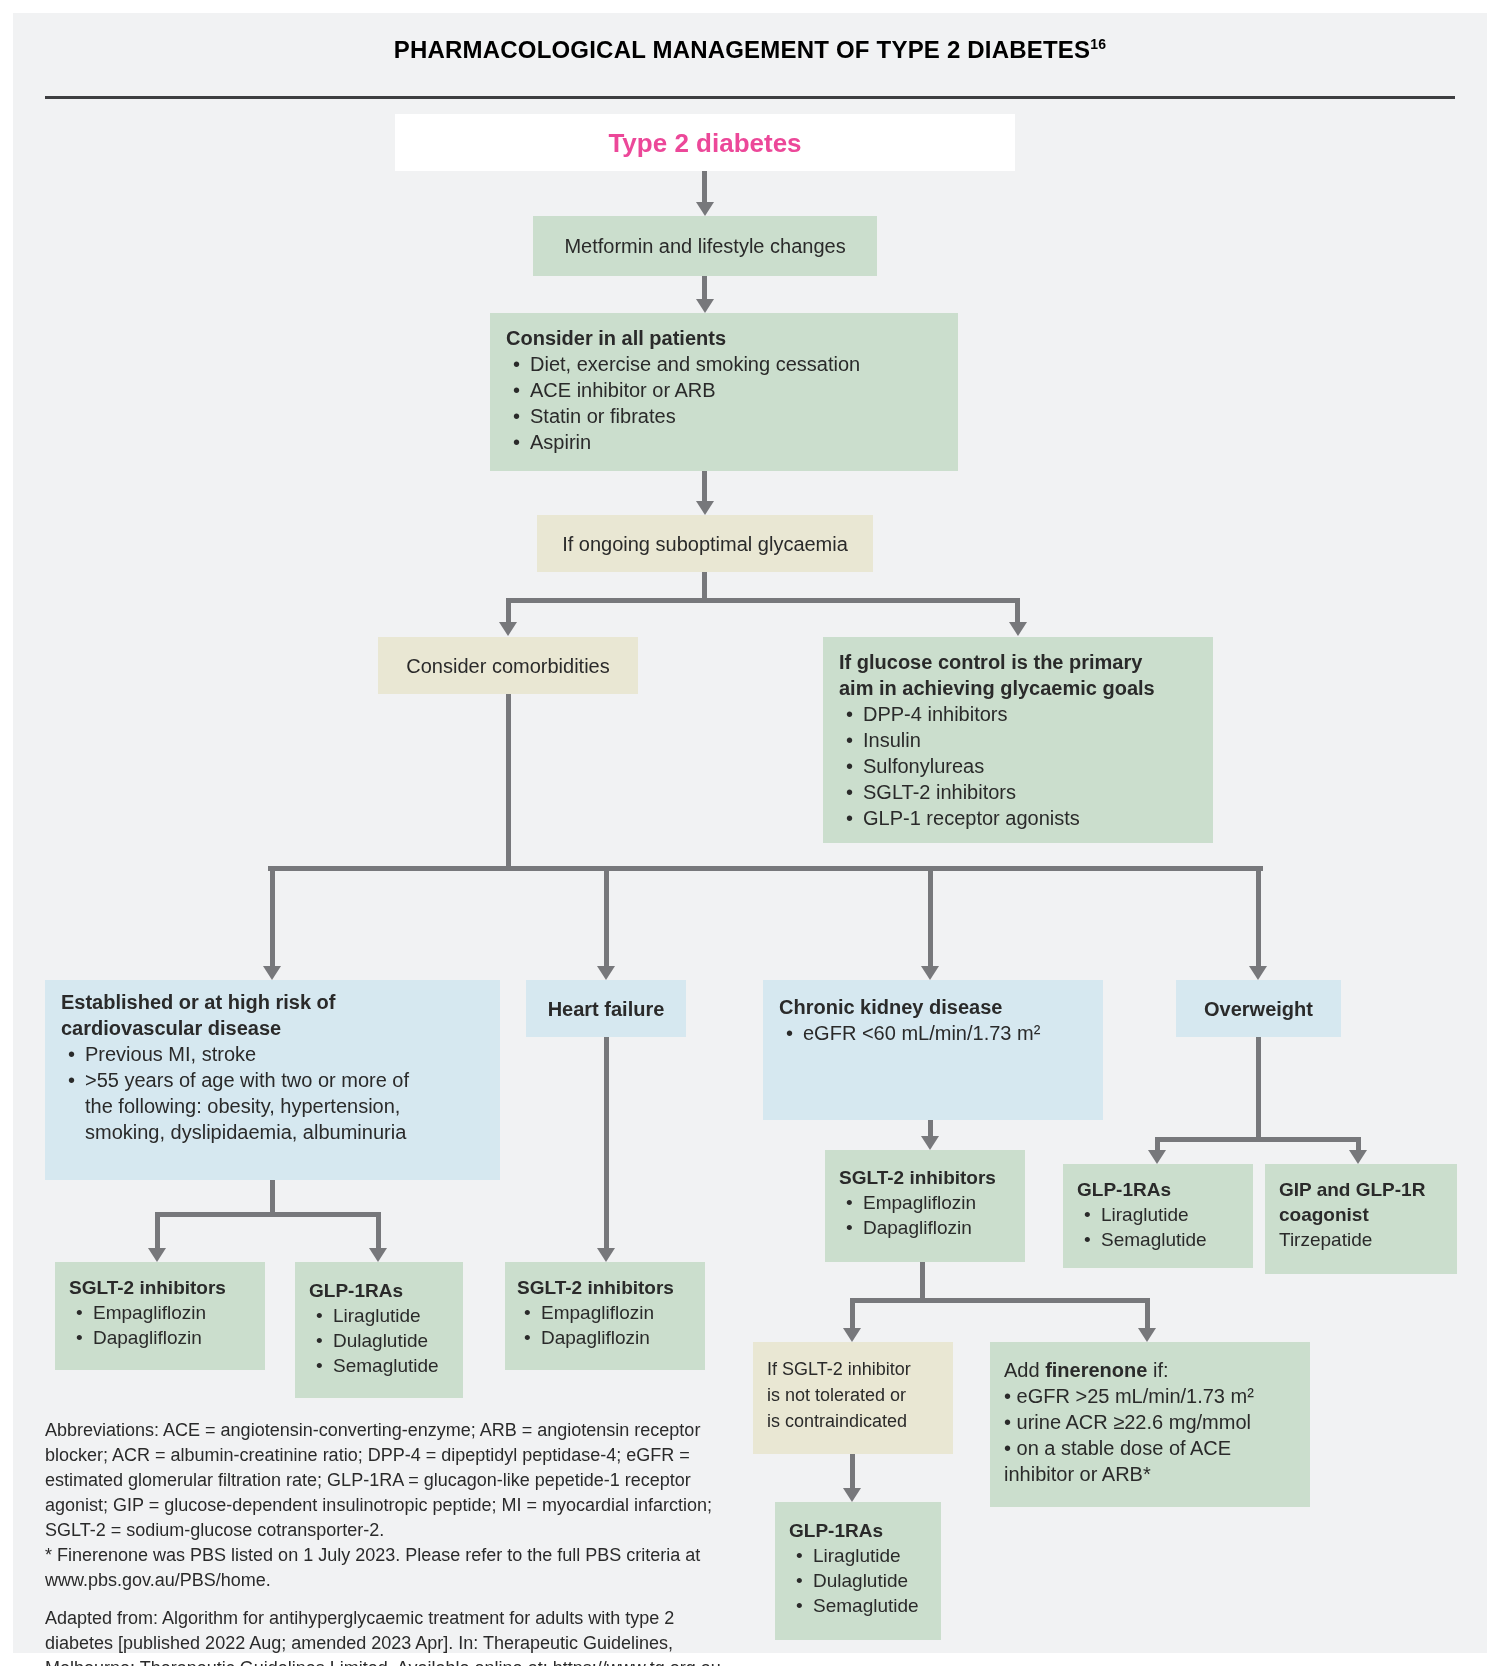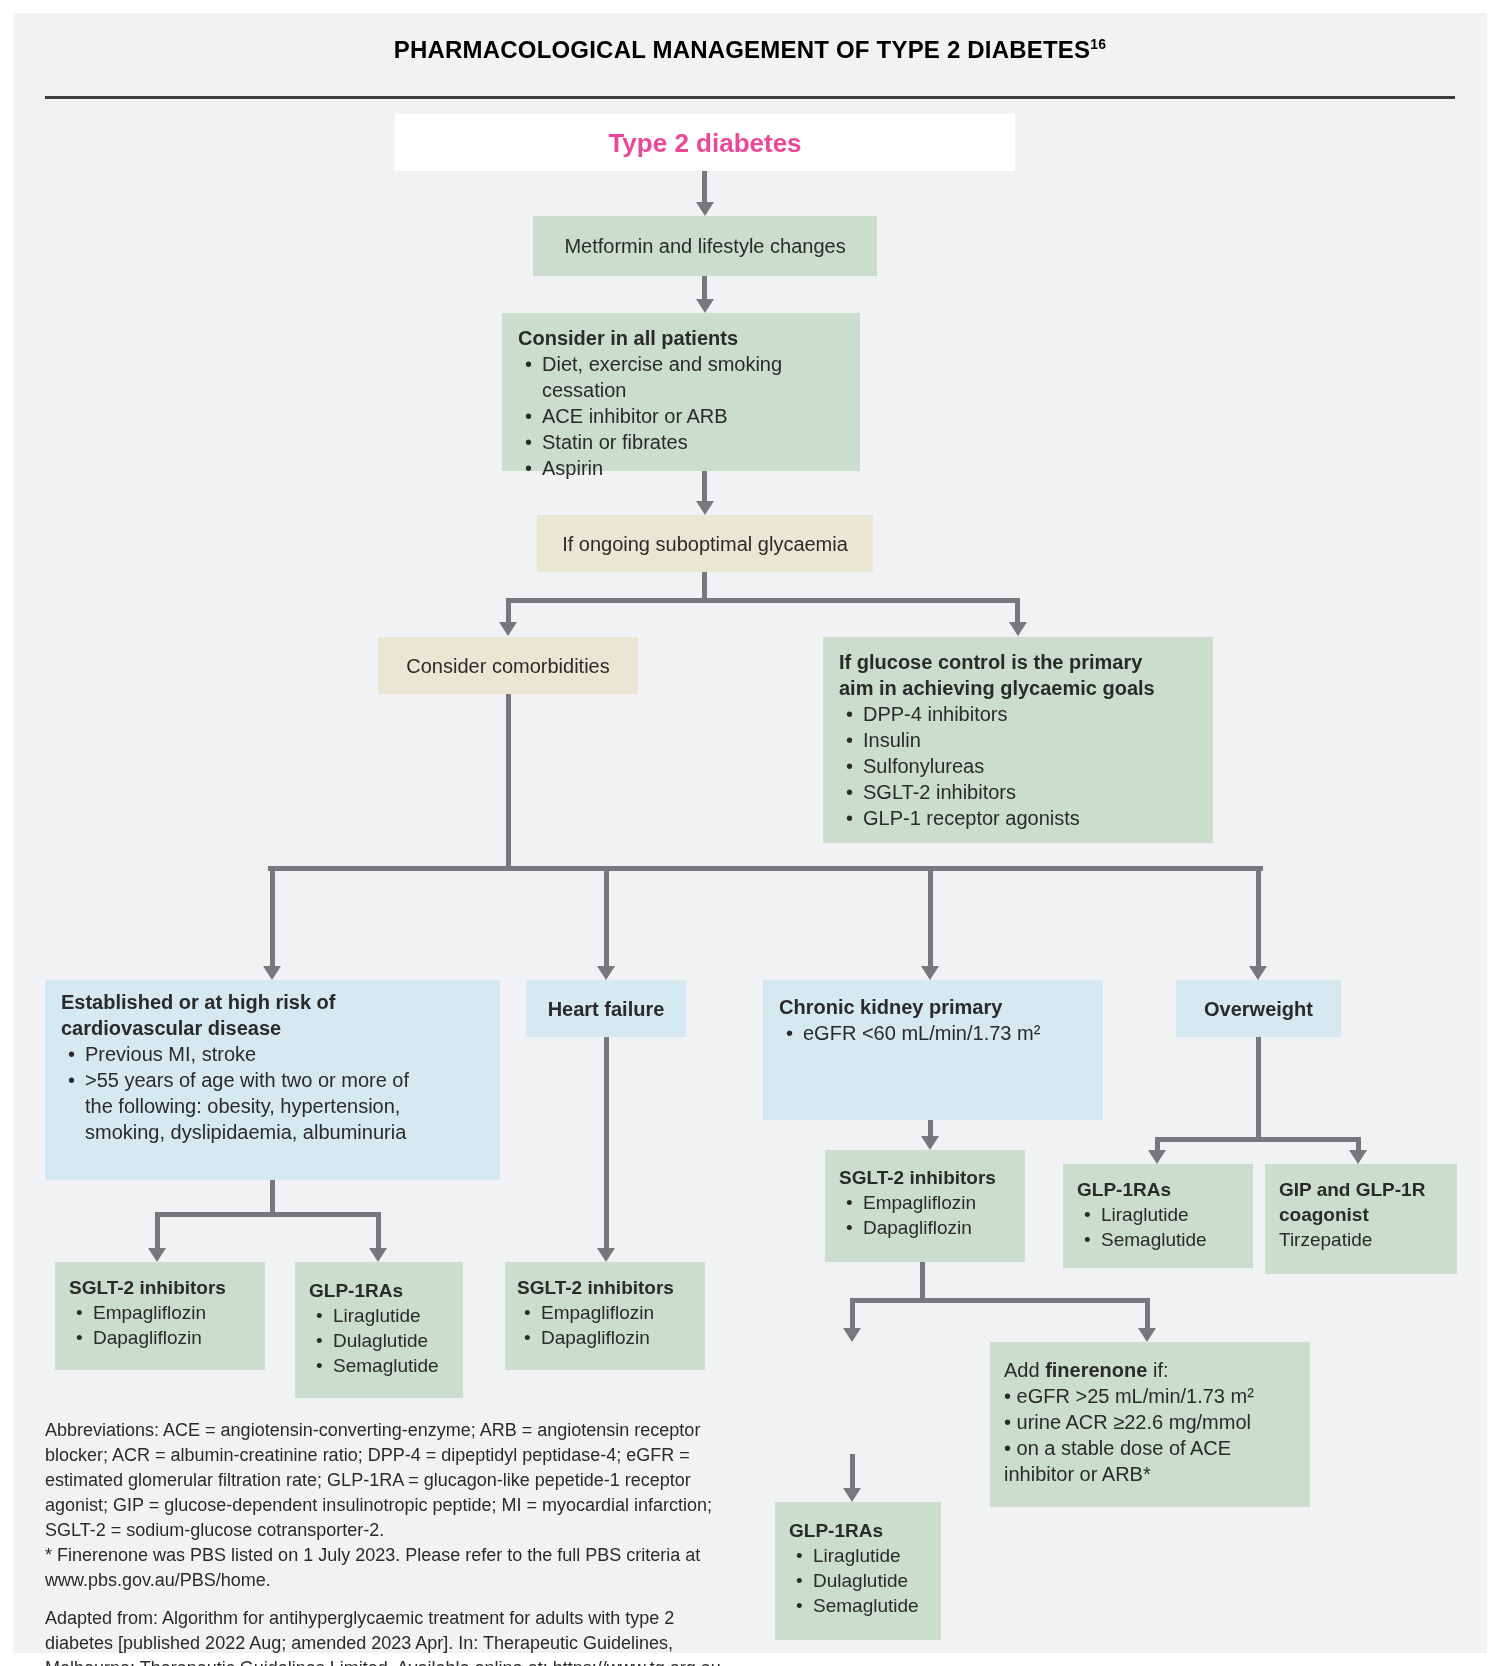--- a/index.html
+++ b/index.html
@@ -57,21 +57,21 @@
   <div class="vl" style="left:702px;top:171px;height:31px;"></div>
   <div class="ah" style="left:696px;top:202px;"></div>
 
   <div class="box green cbox" style="left:533px;top:216px;width:344px;height:60px;">
     <span>Metformin and lifestyle changes</span>
   </div>
 
   <div class="vl" style="left:702px;top:276px;height:24px;"></div>
   <div class="ah" style="left:696px;top:299px;"></div>
 
-  <div class="box green pad" style="left:490px;top:313px;width:358px;height:158px;margin-left:12px;">
+  <div class="box green pad" style="left:490px;top:313px;width:468px;height:158px;">
     <div class="ttl">Consider in all patients</div>
     <ul class="blist">
         <li>Diet, exercise and smoking cessation</li>
         <li>ACE inhibitor or ARB</li>
         <li>Statin or fibrates</li>
         <li>Aspirin</li>
       </ul>
   </div>
 
   <div class="vl" style="left:702px;top:471px;height:31px;"></div>
@@ -124,21 +124,21 @@
 the following: obesity, hypertension,
 smoking, dyslipidaemia, albuminuria</li>
       </ul>
   </div>
 
   <div class="box blue cbox bold" style="left:526px;top:980px;width:160px;height:57px;">
     <span>Heart failure</span>
   </div>
 
   <div class="box blue pad" style="left:763px;top:980px;width:340px;height:140px;padding:14px 16px;">
-    <div class="ttl">Chronic kidney primary</div>
+    <div class="ttl">Chronic kidney disease</div>
     <ul class="blist">
         <li>eGFR &lt;60 mL/min/1.73 m²</li>
       </ul>
   </div>
 
   <div class="box blue cbox bold" style="left:1176px;top:980px;width:165px;height:57px;">
     <span>Overweight</span>
   </div>
 
   <div class="vl" style="left:270px;top:1180px;height:34px;"></div>
@@ -187,20 +187,25 @@
       </ul>
   </div>
 
   <div class="vl" style="left:920px;top:1262px;height:38px;"></div>
   <div class="hl" style="left:850px;top:1298px;width:300px;"></div>
   <div class="vl" style="left:850px;top:1298px;height:31px;"></div>
   <div class="ah" style="left:843px;top:1328px;"></div>
   <div class="vl" style="left:1145px;top:1298px;height:31px;"></div>
   <div class="ah" style="left:1138px;top:1328px;"></div>
 
+  <div class="box cream pad xs" style="left:753px;top:1342px;width:200px;height:112px;padding:14px 14px;">
+    <div class="sub">If SGLT-2 inhibitor
+is not tolerated or
+is contraindicated</div>
+  </div>
 
   <div class="box green pad nohang" style="left:990px;top:1342px;width:320px;height:165px;padding:15px 14px;">
     <div><span>Add </span><span class="bold">finerenone</span><span> if:</span></div>
     <ul class="blist">
         <li>eGFR &gt;25 mL/min/1.73 m²</li>
         <li>urine ACR ≥22.6 mg/mmol</li>
         <li>on a stable dose of ACE
 inhibitor or ARB*</li>
       </ul>
   </div>

